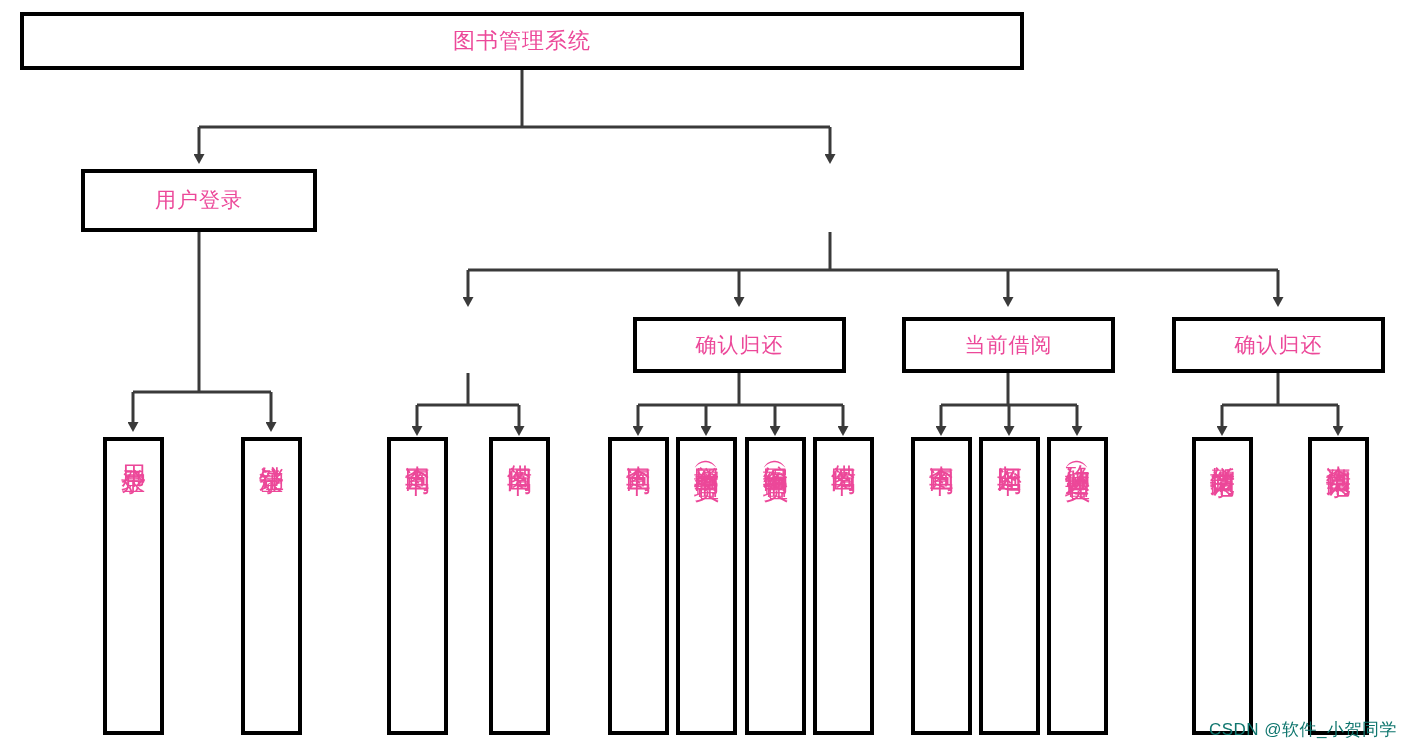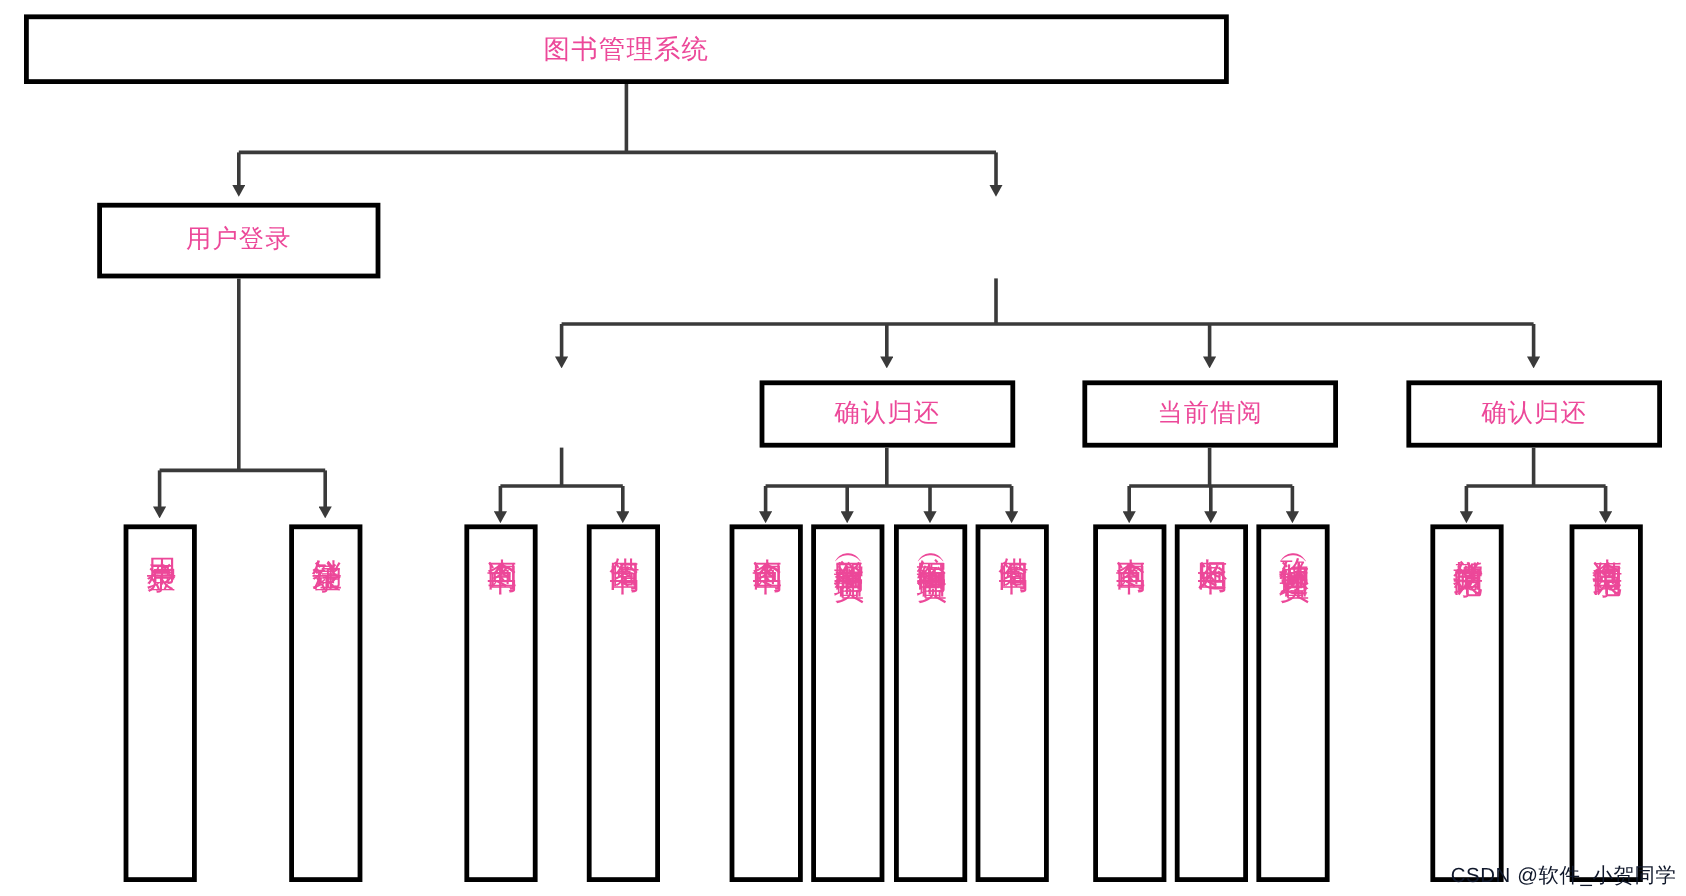--- a/index.html
+++ b/index.html
@@ -63,21 +63,21 @@
     font-size: 25px;
     letter-spacing: 2px;
     line-height: 1;
     white-space: nowrap;
   }
   #watermark {
     position: absolute;
     right: 8px;
     bottom: 6px;
     font-size: 17px;
-    color: #0f172a;
+    color: #0f766e;
     letter-spacing: 0.5px;
     white-space: nowrap;
     user-select: none;
   }
 </style>
 </head>
 <body>
 
 <div id="canvas">
 

